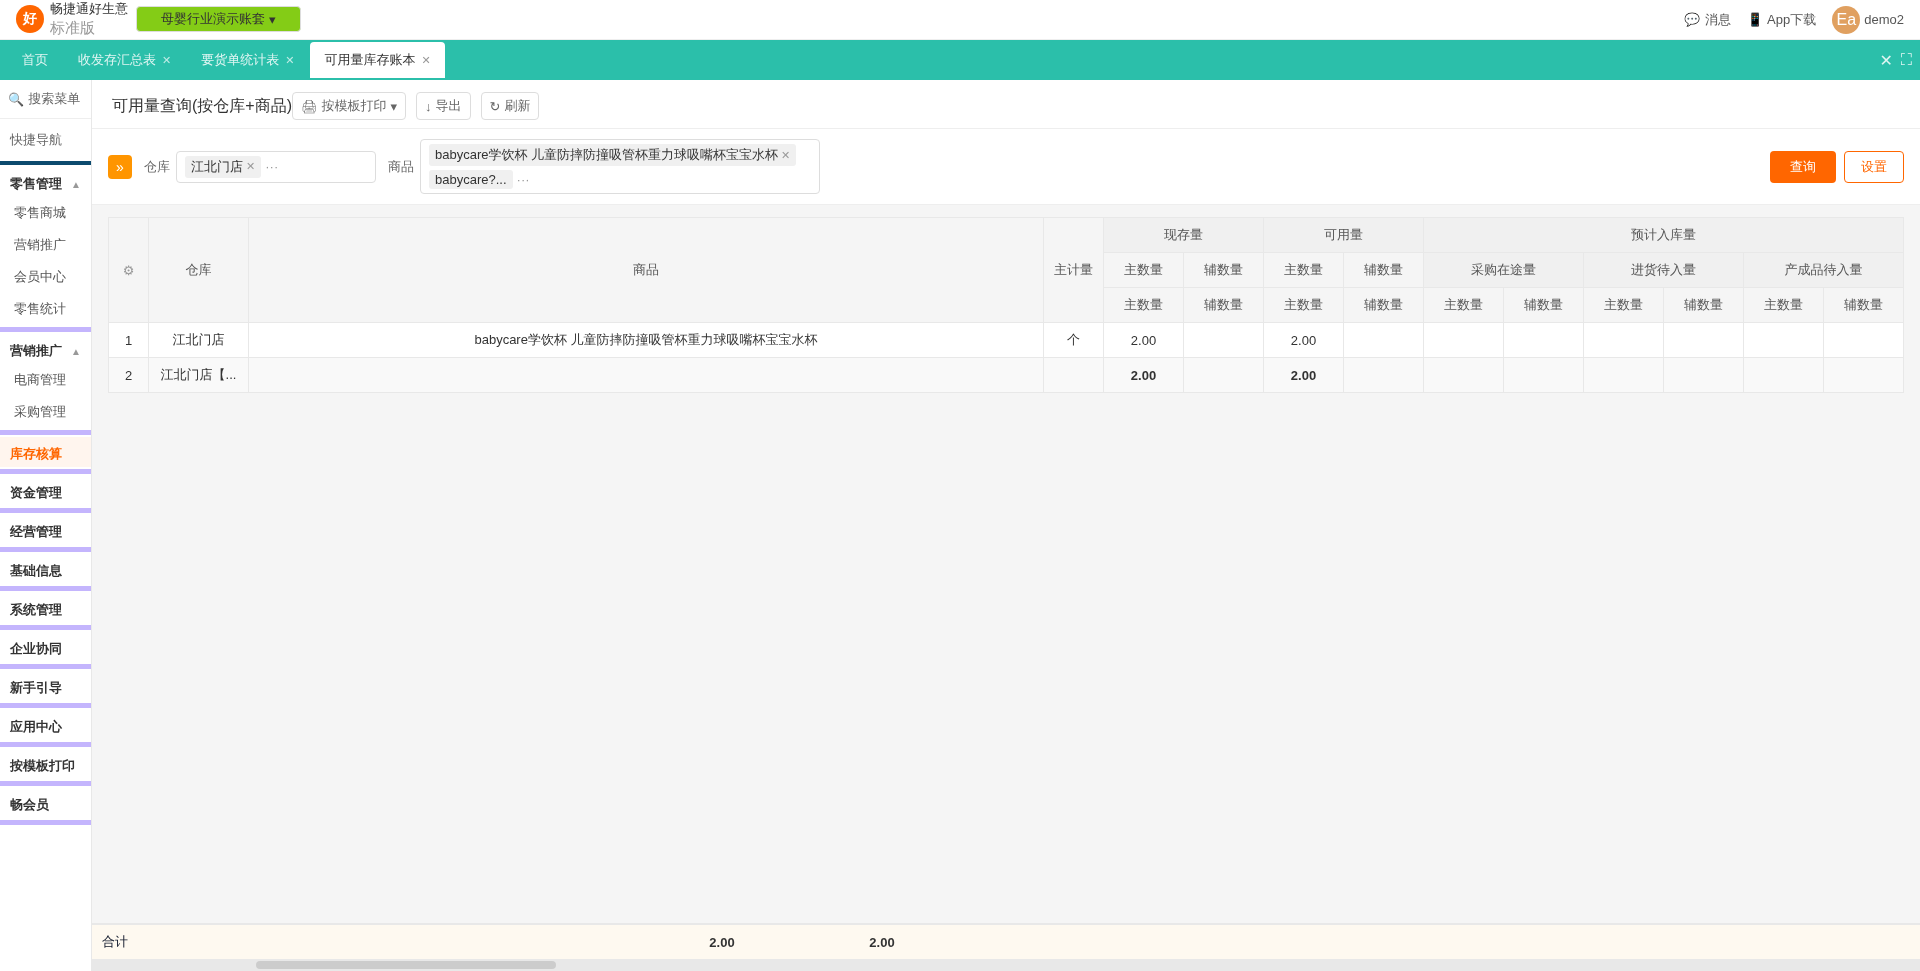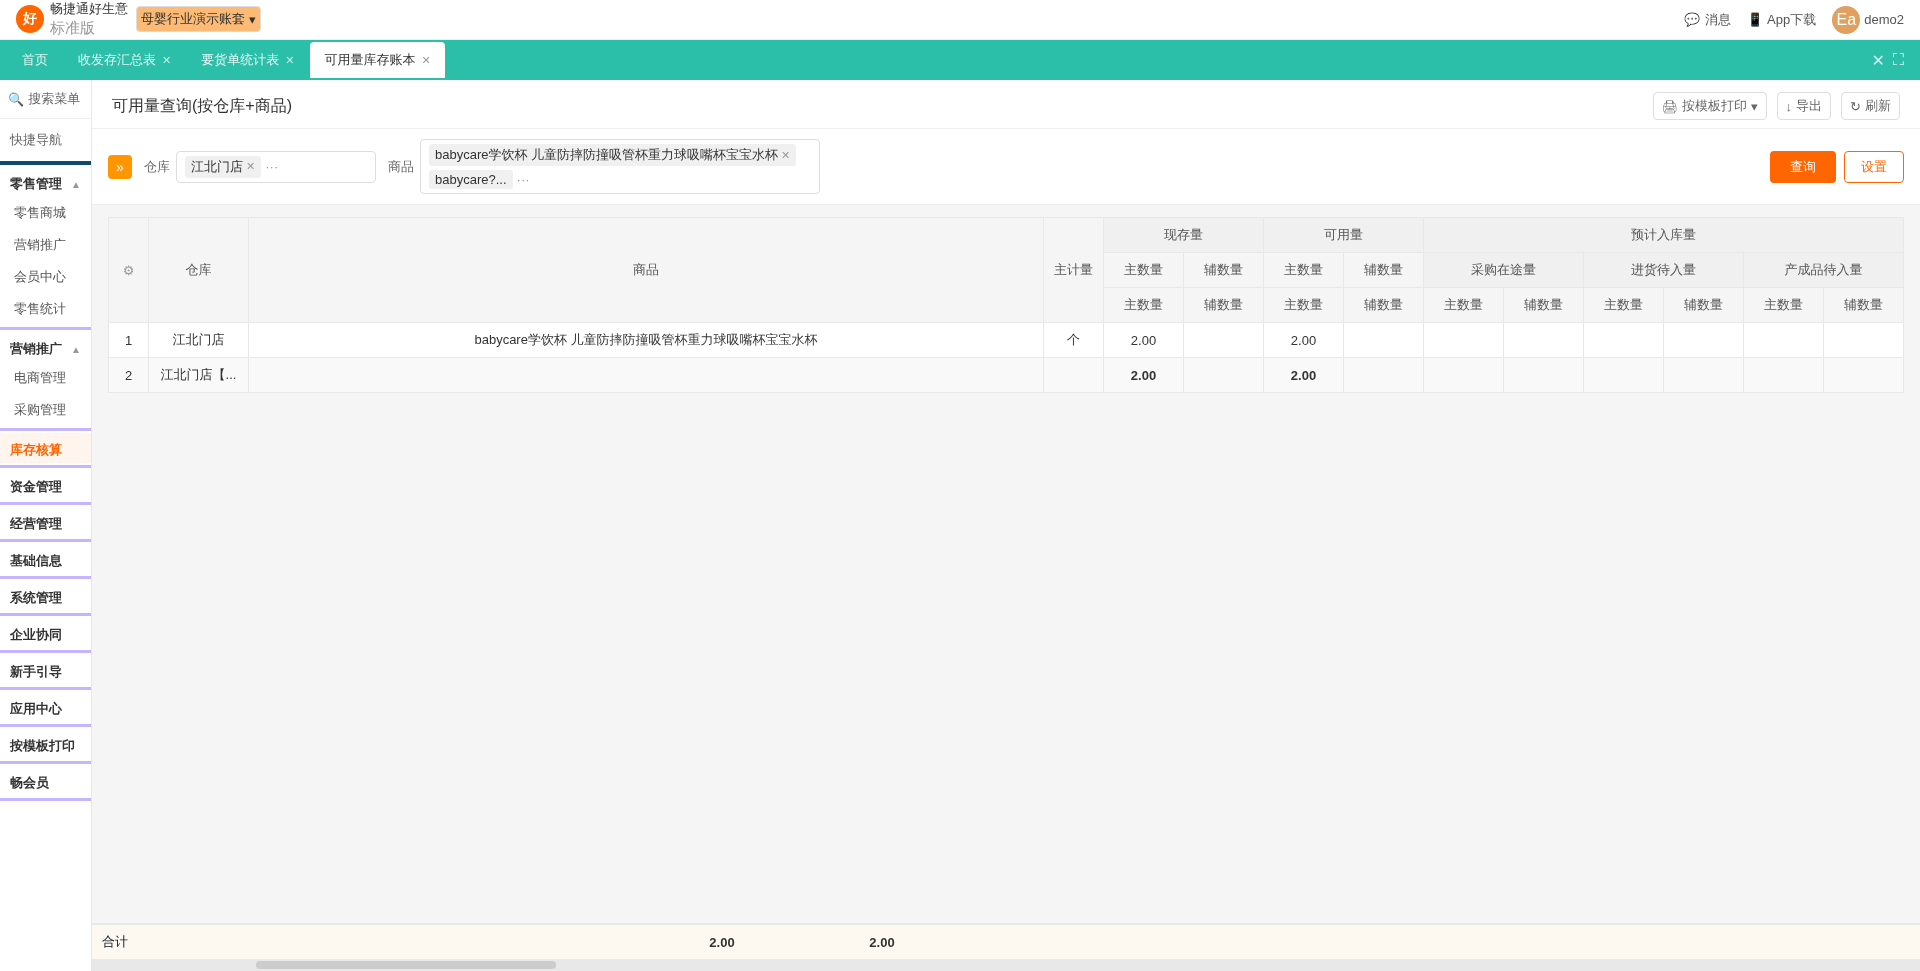--- a/index.html
+++ b/index.html
@@ -16,34 +16,34 @@
       border-bottom: 1px solid #eee;
       flex-shrink: 0;
     }
     .top-bar-left { display: flex; align-items: center; gap: 8px; }
     .logo-area { display: flex; align-items: center; gap: 6px; }
     .logo-icon { width: 28px; height: 28px; background: #ff6600; border-radius: 50%; display: flex; align-items: center; justify-content: center; color: #fff; font-size: 14px; font-weight: bold; }
     .logo-text { font-size: 12px; color: #333; line-height: 1.3; }
     .logo-text .sub { color: #999; font-size: 15px; }
     .industry-select {
       display: flex; align-items: center; gap: 4px;
-      border: 1px solid #ddd; border-radius: 4px; padding: 3px 4px;
-      font-size: 13px; color: #333; cursor: pointer; background: #fdba74; justify-content: center;
+      border: 1px solid #ddd; border-radius: 4px; padding: 3px 24px;
+      font-size: 13px; color: #333; cursor: pointer; background: #84cc16; justify-content: center;
     }
     .top-bar-right { display: flex; align-items: center; gap: 16px; color: #555; font-size: 13px; }
     .top-bar-right .item { display: flex; align-items: center; gap: 4px; cursor: pointer; }
     .avatar { width: 28px; height: 28px; border-radius: 50%; background: #e0a060; display: flex; align-items: center; justify-content: center; color: #fff; font-size: 16px; }
 
     
     .nav-tabs {
       height: 40px;
       background: #2bbfaa;
       display: flex;
       align-items: center;
-      padding: 0 8px 0 8px;
+      padding: 0 0 0 8px;
       flex-shrink: 0;
       gap: 2px;
     }
     .nav-tab {
       height: 36px;
       display: flex; align-items: center;
       padding: 0 14px;
       border-radius: 4px 4px 0 0;
       cursor: pointer;
       font-size: 13px;
@@ -78,21 +78,21 @@
       font-size: 12px;
     }
     .sidebar-nav { padding: 4px 0; border-bottom: 4px solid #0c4a6e; }
     .sidebar-nav-item {
       padding: 8px 10px;
       color: #666; cursor: pointer; font-size: 12px;
       display: flex; align-items: center; gap: 4px;
     }
     .sidebar-section {
       padding: 2px 0;
-      border-bottom: 3px solid #c4b5fd;
+      border-bottom: 5px solid #c4b5fd;
     }
     .sidebar-section-header {
       padding: 8px 10px 4px;
       color: #333; font-weight: bold; font-size: 12px;
       display: flex; align-items: center; justify-content: space-between;
       cursor: pointer;
     }
     .sidebar-section-header .arrow { color: #999; font-size: 10px; }
     .sidebar-item {
       padding: 7px 10px 7px 14px;
@@ -100,21 +100,21 @@
     }
 
     
     .content { flex: 1; display: flex; flex-direction: column; overflow: hidden; }
 
     
     .page-header {
       background: #fff;
       padding: 12px 20px 8px;
       border-bottom: 1px solid #eee;
-      display: flex; align-items: center; justify-content: space-between;
+      display: flex; align-items: center; justify-content: flex-start;
       flex-shrink: 0;
     }
     .page-title { font-size: 16px; font-weight: 500; color: #333; }
     .page-actions { display: flex; align-items: center; gap: 10px; }
     .page-action-btn {
       display: flex; align-items: center; gap: 4px;
       color: #666; cursor: pointer; font-size: 13px; padding: 4px 8px;
       border: 1px solid #ddd; border-radius: 4px; background: #fff;
     }
 

